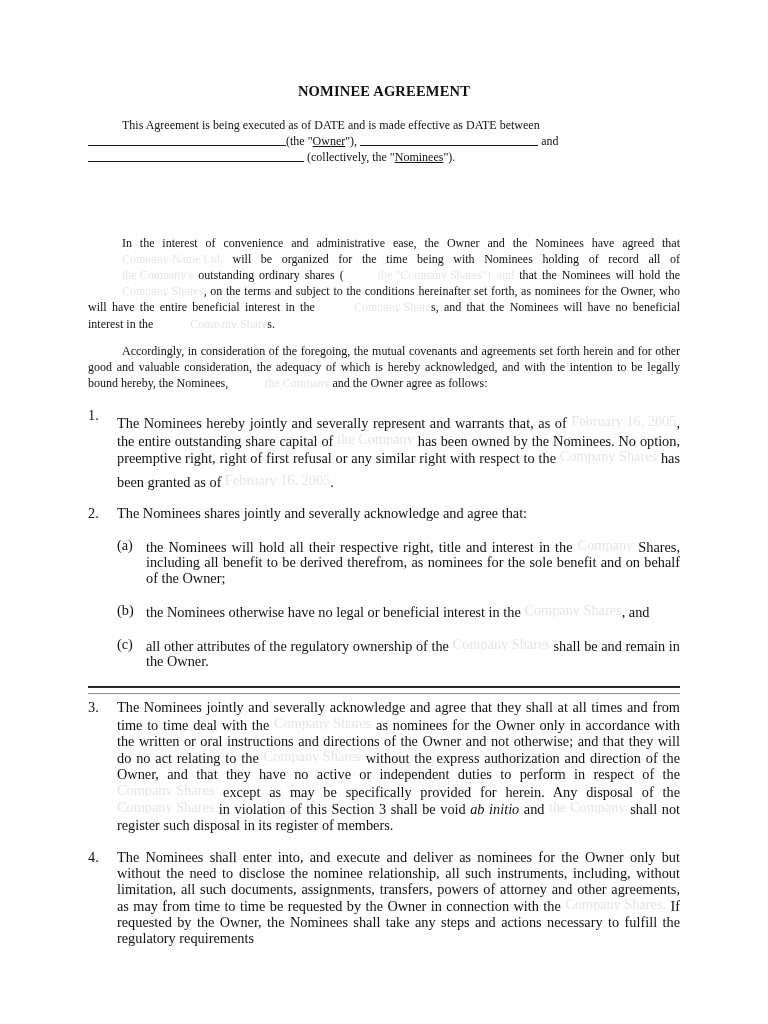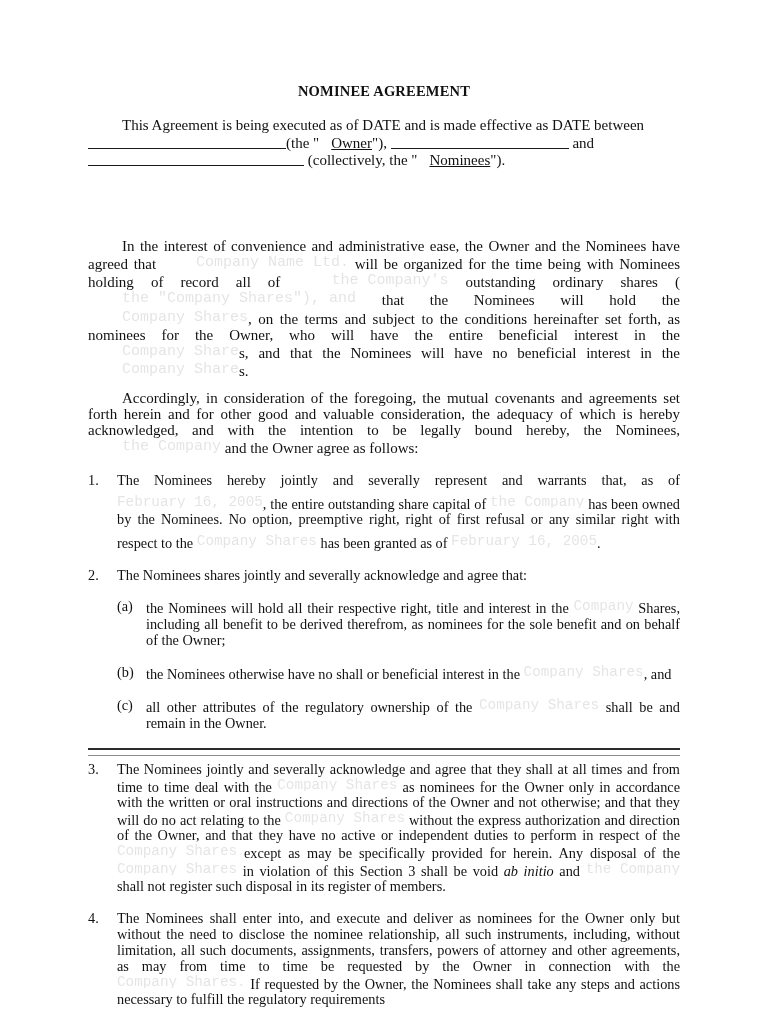--- a/index.html
+++ b/index.html
@@ -35,21 +35,21 @@
   .doc-title {
     text-align: center;
     font-weight: bold;
     font-size: 14.5px;
     letter-spacing: 0.2px;
     margin: 0 0 17px 0;
     line-height: 1.3;
   }
 
   .para {
-    font-size: 15px;
+    font-size: 12px;
     line-height: 15.9px;
     text-align: justify;
     margin: 0;
   }
 
   .para.indent-first { text-indent: 34px; }
 
   .gap-xs { height: 6px; }
   .gap-sm { height: 11px; }
   .gap-md { height: 16px; }
@@ -76,24 +76,23 @@
   .redacted {
     display: inline-block;
     vertical-align: baseline;
     position: relative;
     height: 0.95em;
     opacity: 0.30;
     overflow: hidden;
     color: #a8a8a8;
     white-space: nowrap;
     filter: blur(0.7px);
-    font-family: Liberation Mono, monospace;
   }
 
-  u.term { text-decoration: underline; margin-left: 12px; }
+  u.term { text-decoration: underline; }
   i.latin { font-style: italic; }
 
   
   .clause {
     position: relative;
     padding-left: 29px;
     font-size: 14.3px;
     line-height: 15.9px;
     text-align: justify;
   }
@@ -159,21 +158,21 @@
     <div class="gap-md"></div>
 
     <div class="clause"><span class="marker">2.</span><span>The Nominees shares jointly and severally acknowledge and agree that:</span></div>
 
     <div class="gap-md"></div>
 
     <div class="subclause"><span class="marker">(a)</span><span>the Nominees will hold all their respective right, title and interest in the </span><span class="redacted">Company</span><span> Shares, including all benefit to be derived therefrom, as nominees for the sole benefit and on behalf of the Owner;</span></div>
 
     <div class="gap-md"></div>
 
-    <div class="subclause"><span class="marker">(b)</span><span>the Nominees otherwise have no shall or beneficial interest in the </span><span class="redacted">Company Shares</span><span>, and</span></div>
+    <div class="subclause"><span class="marker">(b)</span><span>the Nominees otherwise have no legal or beneficial interest in the </span><span class="redacted">Company Shares</span><span>, and</span></div>
 
     <div class="gap-md"></div>
 
     <div class="subclause"><span class="marker">(c)</span><span>all other attributes of the regulatory ownership of the </span><span class="redacted">Company Shares</span><span> shall be and remain in the Owner.</span></div>
 
     <div class="gap-md"></div>
 
     <hr class="scan-rule">
 
     <div class="gap-xs"></div>

